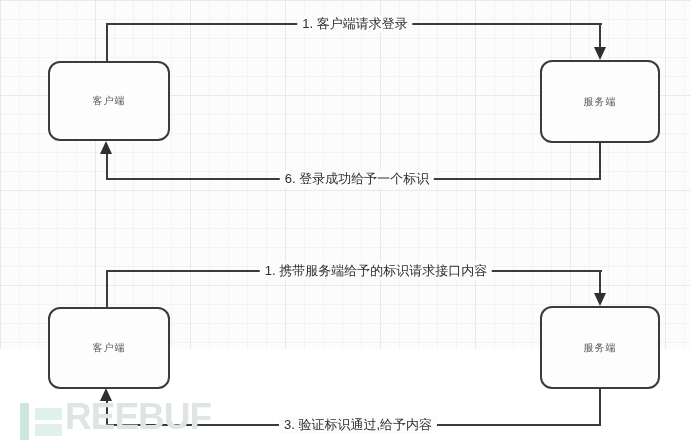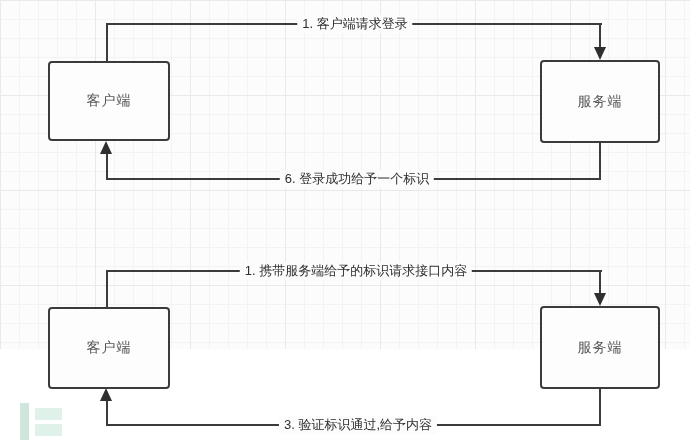--- a/index.html
+++ b/index.html
@@ -19,26 +19,26 @@
       linear-gradient(#e9e9e9 1px, transparent 1px),
       linear-gradient(90deg, #e9e9e9 1px, transparent 1px),
       linear-gradient(#f3f3f3 1px, transparent 1px),
       linear-gradient(90deg, #f3f3f3 1px, transparent 1px);
     background-size: 95px 95px, 95px 95px, 19px 19px, 19px 19px;
   }
   .box {
     position: absolute;
     box-sizing: border-box;
     border: 2px solid #3b3b3b;
-    border-radius: 4px;
+    border-radius: 12px;
     background: #fdfdfd;
     display: flex;
     align-items: center;
     justify-content: center;
-    font-size: 14px;
+    font-size: 10px;
     color: #555555;
     letter-spacing: 1px;
   }
   .h-line {
     position: absolute;
     height: 2px;
     background: #3b3b3b;
   }
   .v-line {
     position: absolute;
@@ -124,34 +124,35 @@
     <span>客户端</span>
   </div>
   <div class="box" style="left:540px; top:60px; width:120px; height:83px;">
     <span>服务端</span>
   </div>
 
   <div class="v-line" style="left:106px; top:271px; height:36px;"></div>
   <div class="h-line" style="left:106px; top:270px; width:496px;"></div>
   <div class="v-line" style="left:599px; top:271px; height:23px;"></div>
   <div class="arrow-down" style="left:594px; top:293px;"></div>
-  <div class="flow-label" style="left:356px; top:262px;">1. 携带服务端给予的标识请求接口内容</div>
+  <div class="flow-label" style="left:376px; top:262px;">1. 携带服务端给予的标识请求接口内容</div>
 
   <div class="v-line" style="left:599px; top:389px; height:37px;"></div>
   <div class="h-line" style="left:106px; top:424px; width:495px;"></div>
   <div class="v-line" style="left:106px; top:401px; height:25px;"></div>
   <div class="arrow-up" style="left:100px; top:388px;"></div>
   <div class="flow-label" style="left:358px; top:416px;">3. 验证标识通过,给予内容</div>
 
   <div class="box" style="left:48px; top:307px; width:122px; height:82px;">
     <span>客户端</span>
   </div>
   <div class="box" style="left:540px; top:306px; width:120px; height:83px;">
     <span>服务端</span>
   </div>
 
   <div class="watermark">
     <span class="wm-vbar"></span>
     <span class="wm-hbar1"></span>
     <span class="wm-hbar2"></span>
+    <span class="wm-text">REEBUF</span>
   </div>
 
 </div>
 
 </body></html>

